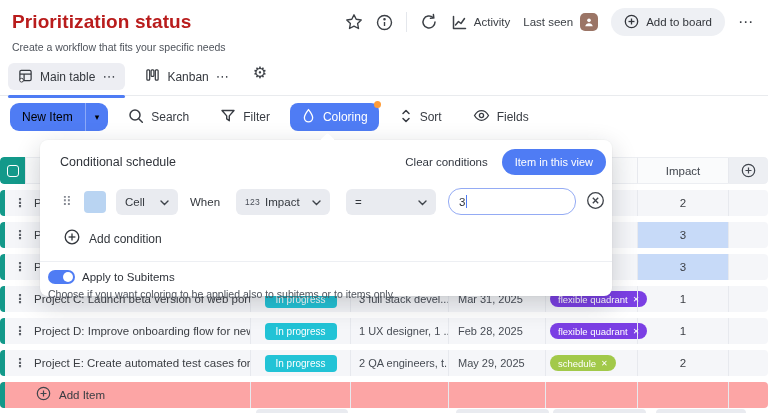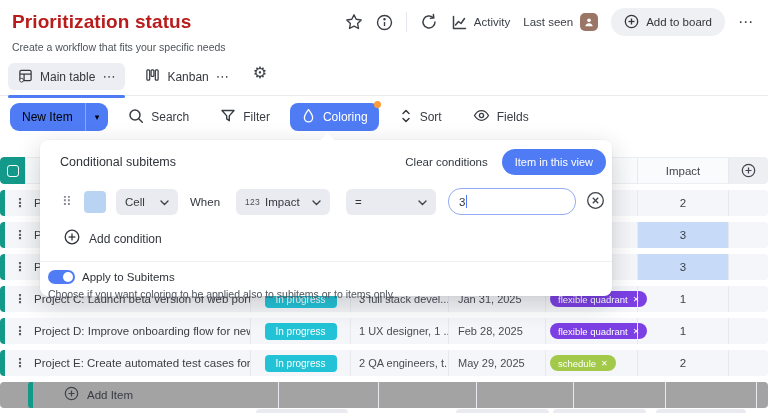--- a/index.html
+++ b/index.html
@@ -61,21 +61,21 @@
   .rowmenu { position:absolute; left:14px; font-size:12px; color:#5f636a; font-weight:700; cursor:pointer; }
   .rowname { padding-left:34px; font-size:11.5px; color:#3a3d42; white-space:nowrap; overflow:hidden; }
   .status-pill { width:72px; height:17px; border-radius:4px; background:var(--status-teal); color:#fff; font-size:10px; display:flex; align-items:center; justify-content:center; cursor:pointer; }
   .smalltxt { font-size:11px; color:#474c54; white-space:nowrap; overflow:hidden; }
   .tag { display:inline-flex; align-items:center; gap:5px; height:16px; padding:0 8px; border-radius:9px; color:#fff; font-size:9.5px; cursor:pointer; white-space:nowrap; }
   .tag.purple { background:var(--tag-purple); }
   .tag.green { background:var(--tag-green); }
   .tag-x { font-size:8px; }
   .impact-val { font-size:11.5px; color:#3b3e44; }
   .c-impact.hl { background:var(--highlight); }
-  .additem { background:#a3a3a3;padding-left:28px; }
+  .additem { background:#fca5a5; }
   .additem .add-icon { margin-left:36px; color:#41454c; }
   .additem .add-label { margin-left:8px; font-size:11.5px; color:#383c42; }
   .footer-bar { position:absolute; height:8px; border-radius:4px 4px 0 0; background:#e9ebf0; bottom:-4px; }
 
   
   .dialog { position:absolute; left:40px; top:140px; width:572px; height:156px; background:#fff; border-radius:8px; box-shadow:0 8px 26px rgba(25,30,40,.20), 0 0 0 1px rgba(0,0,0,.02); z-index:10; }
   .dialog::before { content:""; position:absolute; top:-5px; left:282px; width:11px; height:11px; background:#fff; transform:rotate(45deg); border-radius:2px; }
   .dlg-head { display:flex; align-items:center; padding:9px 6px 0 20px; }
   .dlg-title { font-size:12.5px; color:#30343b; flex:1; }
   .clear-btn { background:none; border:none; font-family:inherit; font-size:11.5px; color:#323740; cursor:pointer; margin-right:14px; }
@@ -310,21 +310,21 @@
           <span class="rowmenu">⋮</span>
           <span class="rowname">Project C: Launch beta version of web portal</span>
         </div>
       <div class="cell c-status">
           <span class="status-pill">In progress</span>
         </div>
       <div class="cell c-team">
           <span class="smalltxt">3 full stack devel...</span>
         </div>
       <div class="cell c-date">
-          <span class="smalltxt">Jan 31, 2025</span>
+          <span class="smalltxt">Mar 31, 2025</span>
         </div>
       <div class="cell c-tag">
           <span class="tag purple">
             <span>flexible quadrant</span>
             <span class="tag-x">✕</span>
           </span>
         </div>
       <div class="cell c-impact">
           <span class="impact-val">1</span>
         </div>
@@ -404,21 +404,21 @@
     </div>
 
     <div class="footer-bar" style="left:256px; width:92px;"></div>
     <div class="footer-bar" style="left:456px; width:93px;"></div>
     <div class="footer-bar" style="left:553px; width:93px;"></div>
     <div class="footer-bar" style="left:656px; width:90px;"></div>
   </div>
 
   <div class="dialog">
     <div class="dlg-head">
-      <span class="dlg-title">Conditional subitems</span>
+      <span class="dlg-title">Conditional schedule</span>
       <button class="clear-btn">Clear conditions</button>
       <button class="save-btn">Item in this view</button>
     </div>
 
     <div class="cond-row">
       <span class="drag-handle">⠿</span>
       <span class="swatch"></span>
       <button class="dd-pill dd-cell">
         <span>Cell</span>
         <span class="chev"><svg width="9" height="6" viewBox="0 0 9 6" fill="none" stroke="#3f444b" stroke-width="1.4" stroke-linecap="round">

